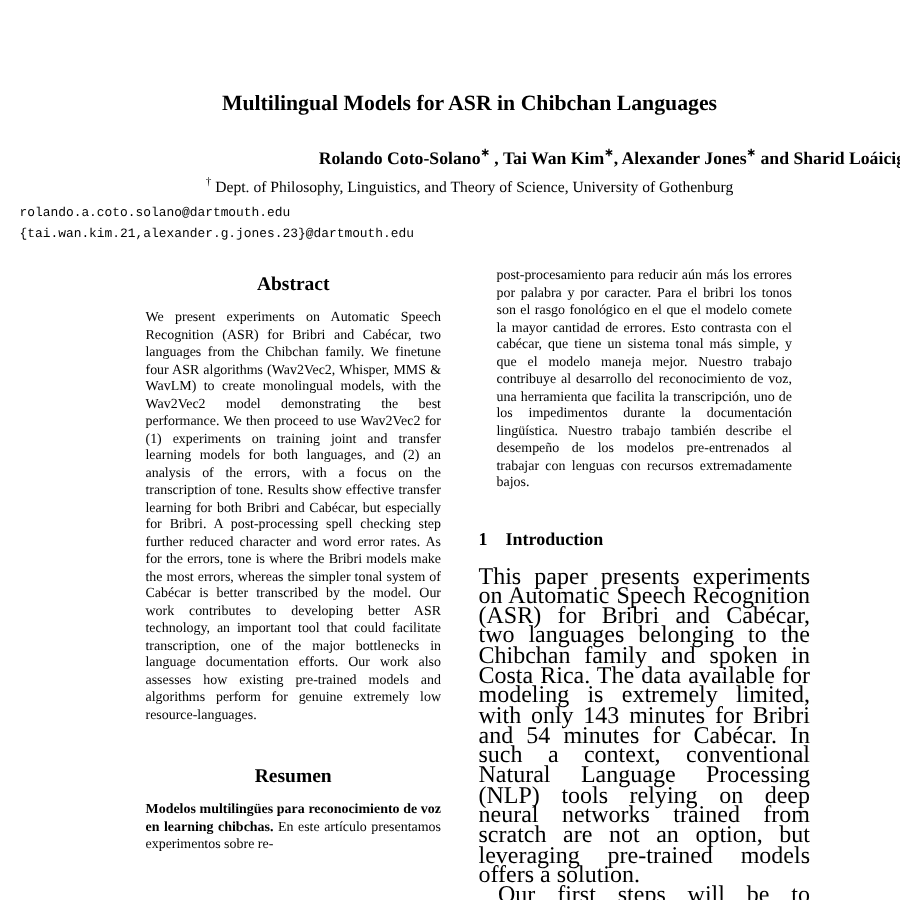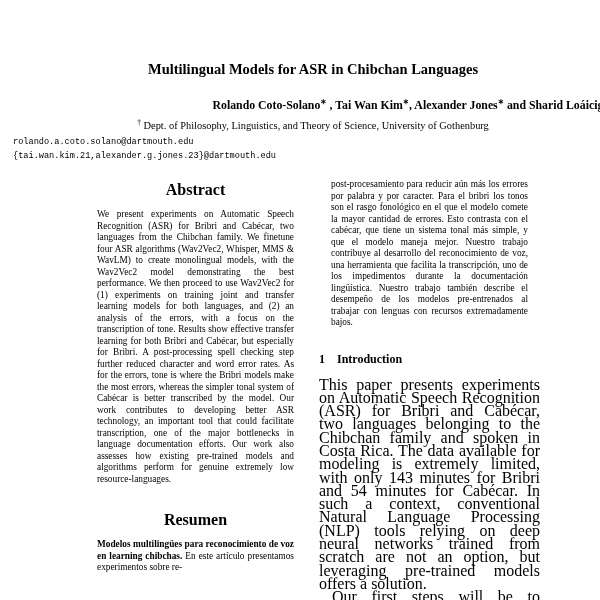--- a/index.html
+++ b/index.html
@@ -16,21 +16,21 @@
   }
   .authors sup,.affil sup{font-size:7.5px;line-height:0;}
   .affils{text-align:center;font-size:10.4px;line-height:13px;margin-top:7px;}
   .emails{
     font-family:"Liberation Mono", monospace;
     font-size:8.6px;line-height:13.5px;margin-top:4px;
   }
   .columns{display:flex;width:456px;margin:16px auto 0;gap:13px;}
   .col{width:221px;}
   .abs-heading{
-    text-align:center;font-weight:bold;font-size:16px;margin:2px 0 10px;
+    text-align:center;font-weight:bold;font-size:13px;margin:2px 0 10px;
   }
   .abs-text{
     font-size:9.3px;line-height:11.5px;text-align:justify;margin:0 12px;
     hyphens:auto;-webkit-hyphens:auto;
   }
   .resumen-heading{margin-top:26px;}
   .resumen-p b{font-weight:bold;}
   .section-heading{
     font-size:12px;font-weight:bold;margin:23px 0 0;
   }

